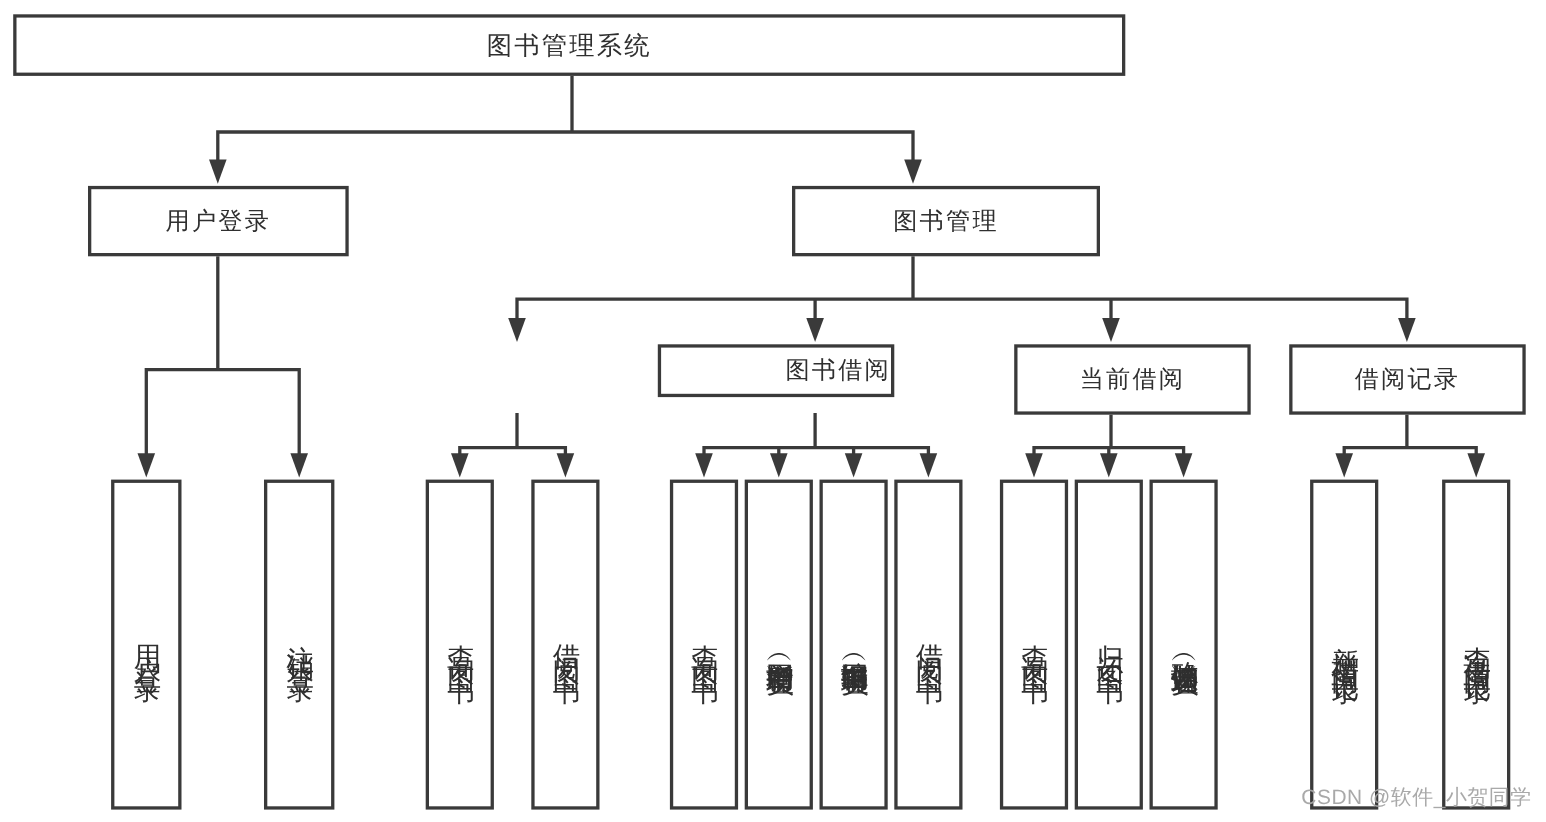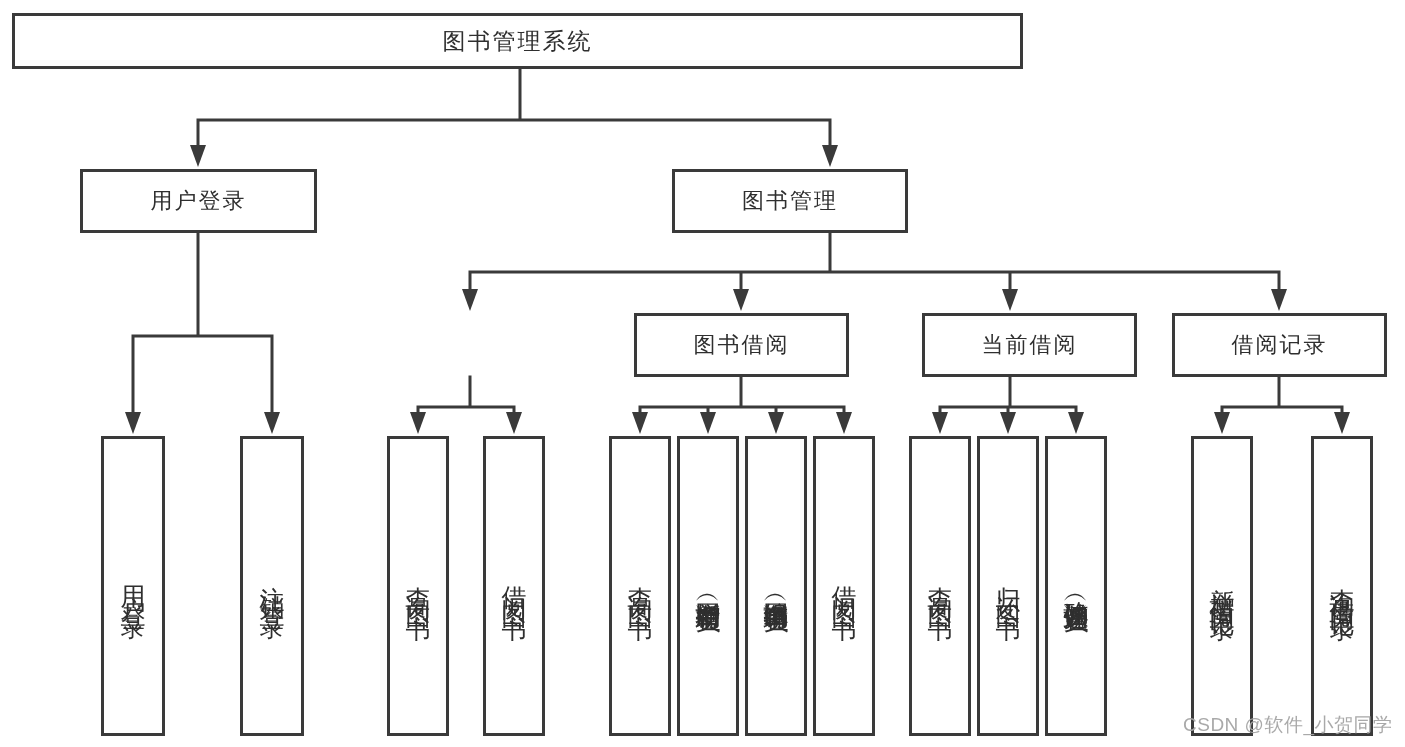--- a/index.html
+++ b/index.html
@@ -54,23 +54,23 @@
     font-size: 19px;
     letter-spacing: 0.5px;
     color: rgba(164,164,164,0.95);
     z-index: 5;
     white-space: nowrap;
   }
 
   
   .n-root        { left: 12px;   top: 13px;  width: 1011px; height: 56px; }
   .n-user-login  { left: 80px;   top: 169px; width: 237px;  height: 64px; }
-  .n-book-mgmt   { left: 672px;  top: 169px; width: 236px;  height: 64px; }
+  .n-book-mgmt   { left: 720px;  top: 169px; width: 280px;  height: 64px; }
   .n-new-books   { left: 362px;  top: 313px; width: 216px;  height: 64px; }
-  .n-borrowing   { left: 634px;  top: 313px; width: 215px;  height: 64px; }
+  .n-borrowing   { left: 598px;  top: 313px; width: 215px;  height: 48px; justify-content: flex-end; }
   .n-current     { left: 902px;  top: 313px; width: 215px;  height: 64px; margin-left: 20px; }
   .n-records     { left: 1172px; top: 313px; width: 215px;  height: 64px; }
 
   .leaf { top: 436px; height: 300px; width: 64px; }
   .l-user-login   { left: 101px; }
   .l-logout       { left: 240px; }
   .l-nb-query     { left: 387px; width: 62px; }
   .l-nb-borrow    { left: 483px; width: 62px; }
   .l-bb-query     { left: 609px; width: 62px; }
   .l-bb-add       { left: 677px; width: 62px; }

